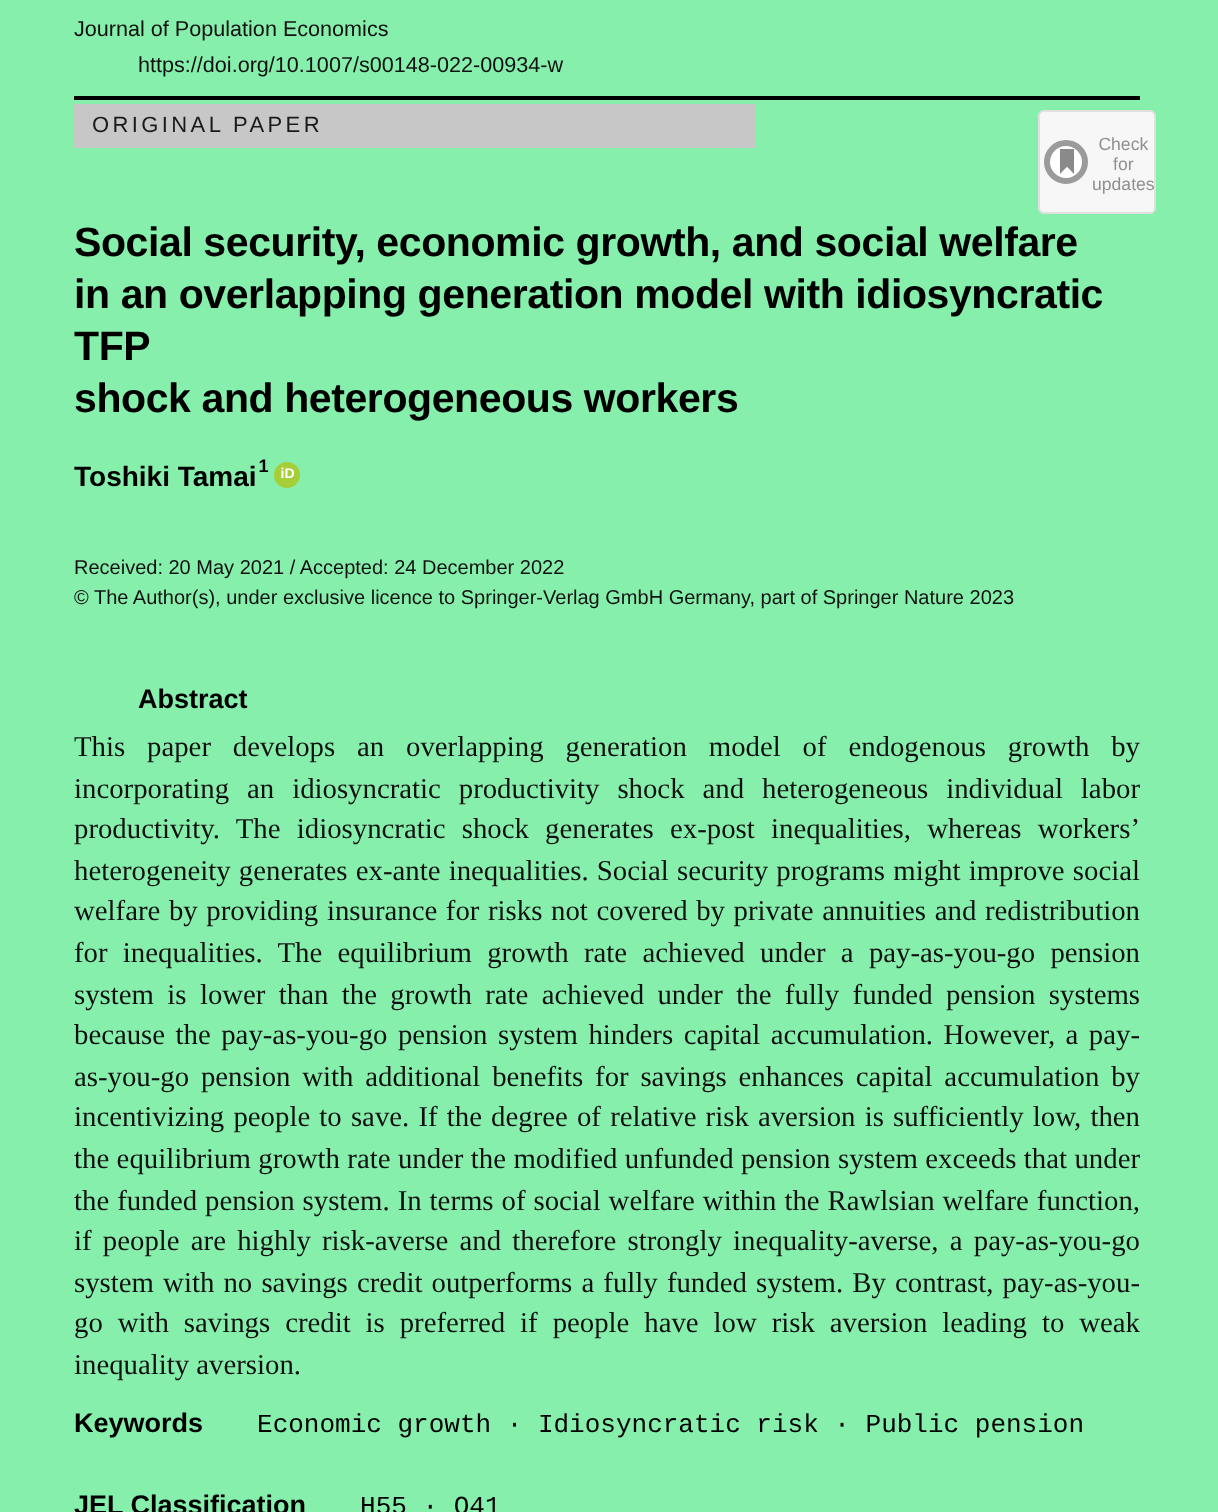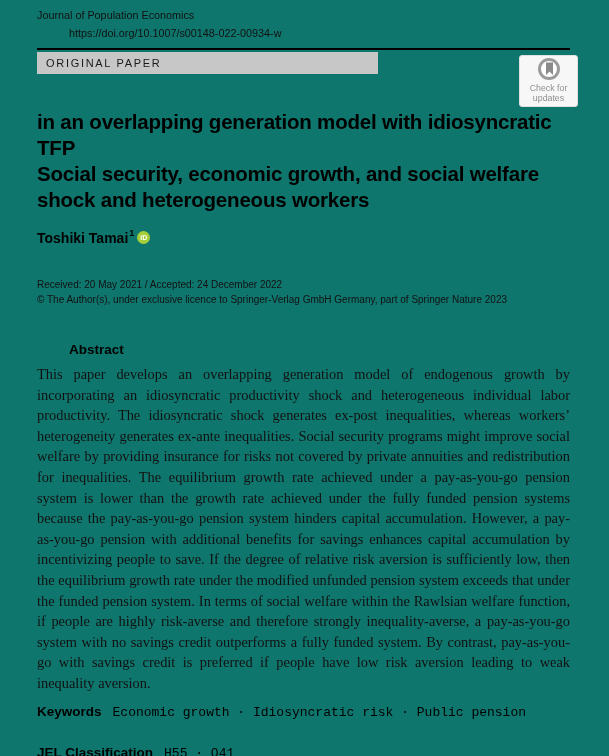--- a/index.html
+++ b/index.html
@@ -8,21 +8,21 @@
     font-family: "Liberation Sans", sans-serif;
     color: #000;
     -webkit-font-smoothing: antialiased;
   }
   .page {
     position: relative;
     width: 609px; height: 756px;
     box-sizing: border-box;
     padding: 9px 39px 0 37px;
     overflow: hidden;
-    background: #0f766e;
+    background: #86efac;
   }
 
   
   .journal-line { font-size: 10.8px; line-height: 13.5px; color: #111; }
   .doi-line { font-size: 10.8px; line-height: 13.5px; color: #111; text-decoration: none; display: inline-block; margin-left: 32px; }
 
   .top-rule { height: 2.5px; background: #000; margin-top: 7px; }
 
   .article-type-band {
     margin-top: 2px;
@@ -34,21 +34,21 @@
   }
 
   
   .update-badge {
     position: absolute; left: 519px; top: 55px;
     width: 59px; height: 52px;
     background: #f7f7f7;
     border: 1px solid #e0e0e0;
     border-radius: 3px;
     box-sizing: border-box;
-    display: flex; flex-direction: column; align-items: center;
+    display: flex; align-items: center;
     padding-top: 1px;
     cursor: pointer;
   }
   .update-badge .badge-text { font-size: 8.8px; line-height: 10px; color: #8f8f8f; text-align: center; }
 
   
   .paper-title {
     margin-top: 35px;
     font-size: 20.5px; line-height: 26px; font-weight: bold;
     letter-spacing: -0.2px; color: #000;
@@ -75,21 +75,21 @@
   .abstract-heading { margin-top: 34px; font-size: 13.5px; line-height: 17px; font-weight: bold; margin-left: 32px; }
   .abstract-body {
     margin-top: 6px;
     font-family: "Liberation Serif", serif;
     font-size: 14.4px; line-height: 20.6px;
     text-align: justify;
     color: #111;
   }
 
   
-  .kv-line { margin-top: 9px; font-size: 13.5px; line-height: 17px; display: flex; align-items: baseline; }
+  .kv-line { margin-top: 9px; font-size: 13.5px; line-height: 17px; display: flex; align-items: baseline; gap: 16px; }
   .kv-line.jel { margin-top: 23px; }
   .kv-label { font-weight: bold; margin-right: 11px; white-space: nowrap; }
   .kv-value { font-family: Liberation Mono, monospace; font-size: 13px; }
 </style>
 </head>
 <body>
 
 <div class="page">
 
   <div class="journal-line">Journal of Population Economics</div>
@@ -108,22 +108,22 @@
         <path d="M10 5.5 h7 v12.5 l-3.5 -3.6 L10 18 z" fill="#8a8a8a"></path>
       </svg>
     </span>
     <span class="badge-text">
       <span>Check for</span><br>
       <span>updates</span>
     </span>
   </div>
 
   <h1 class="paper-title" style="margin:35px 0 0 0;">
+    <div>Social security, economic growth, and social welfare</div>
     <div>in an overlapping generation model with idiosyncratic TFP</div>
-    <div>Social security, economic growth, and social welfare</div>
     <div>shock and heterogeneous workers</div>
   </h1>
 
   <div class="author-line">
     <span>Toshiki Tamai</span>
     <span class="affil-sup">1</span>
     <span class="orcid-icon">iD</span>
   </div>
 
   <div class="meta-block">

